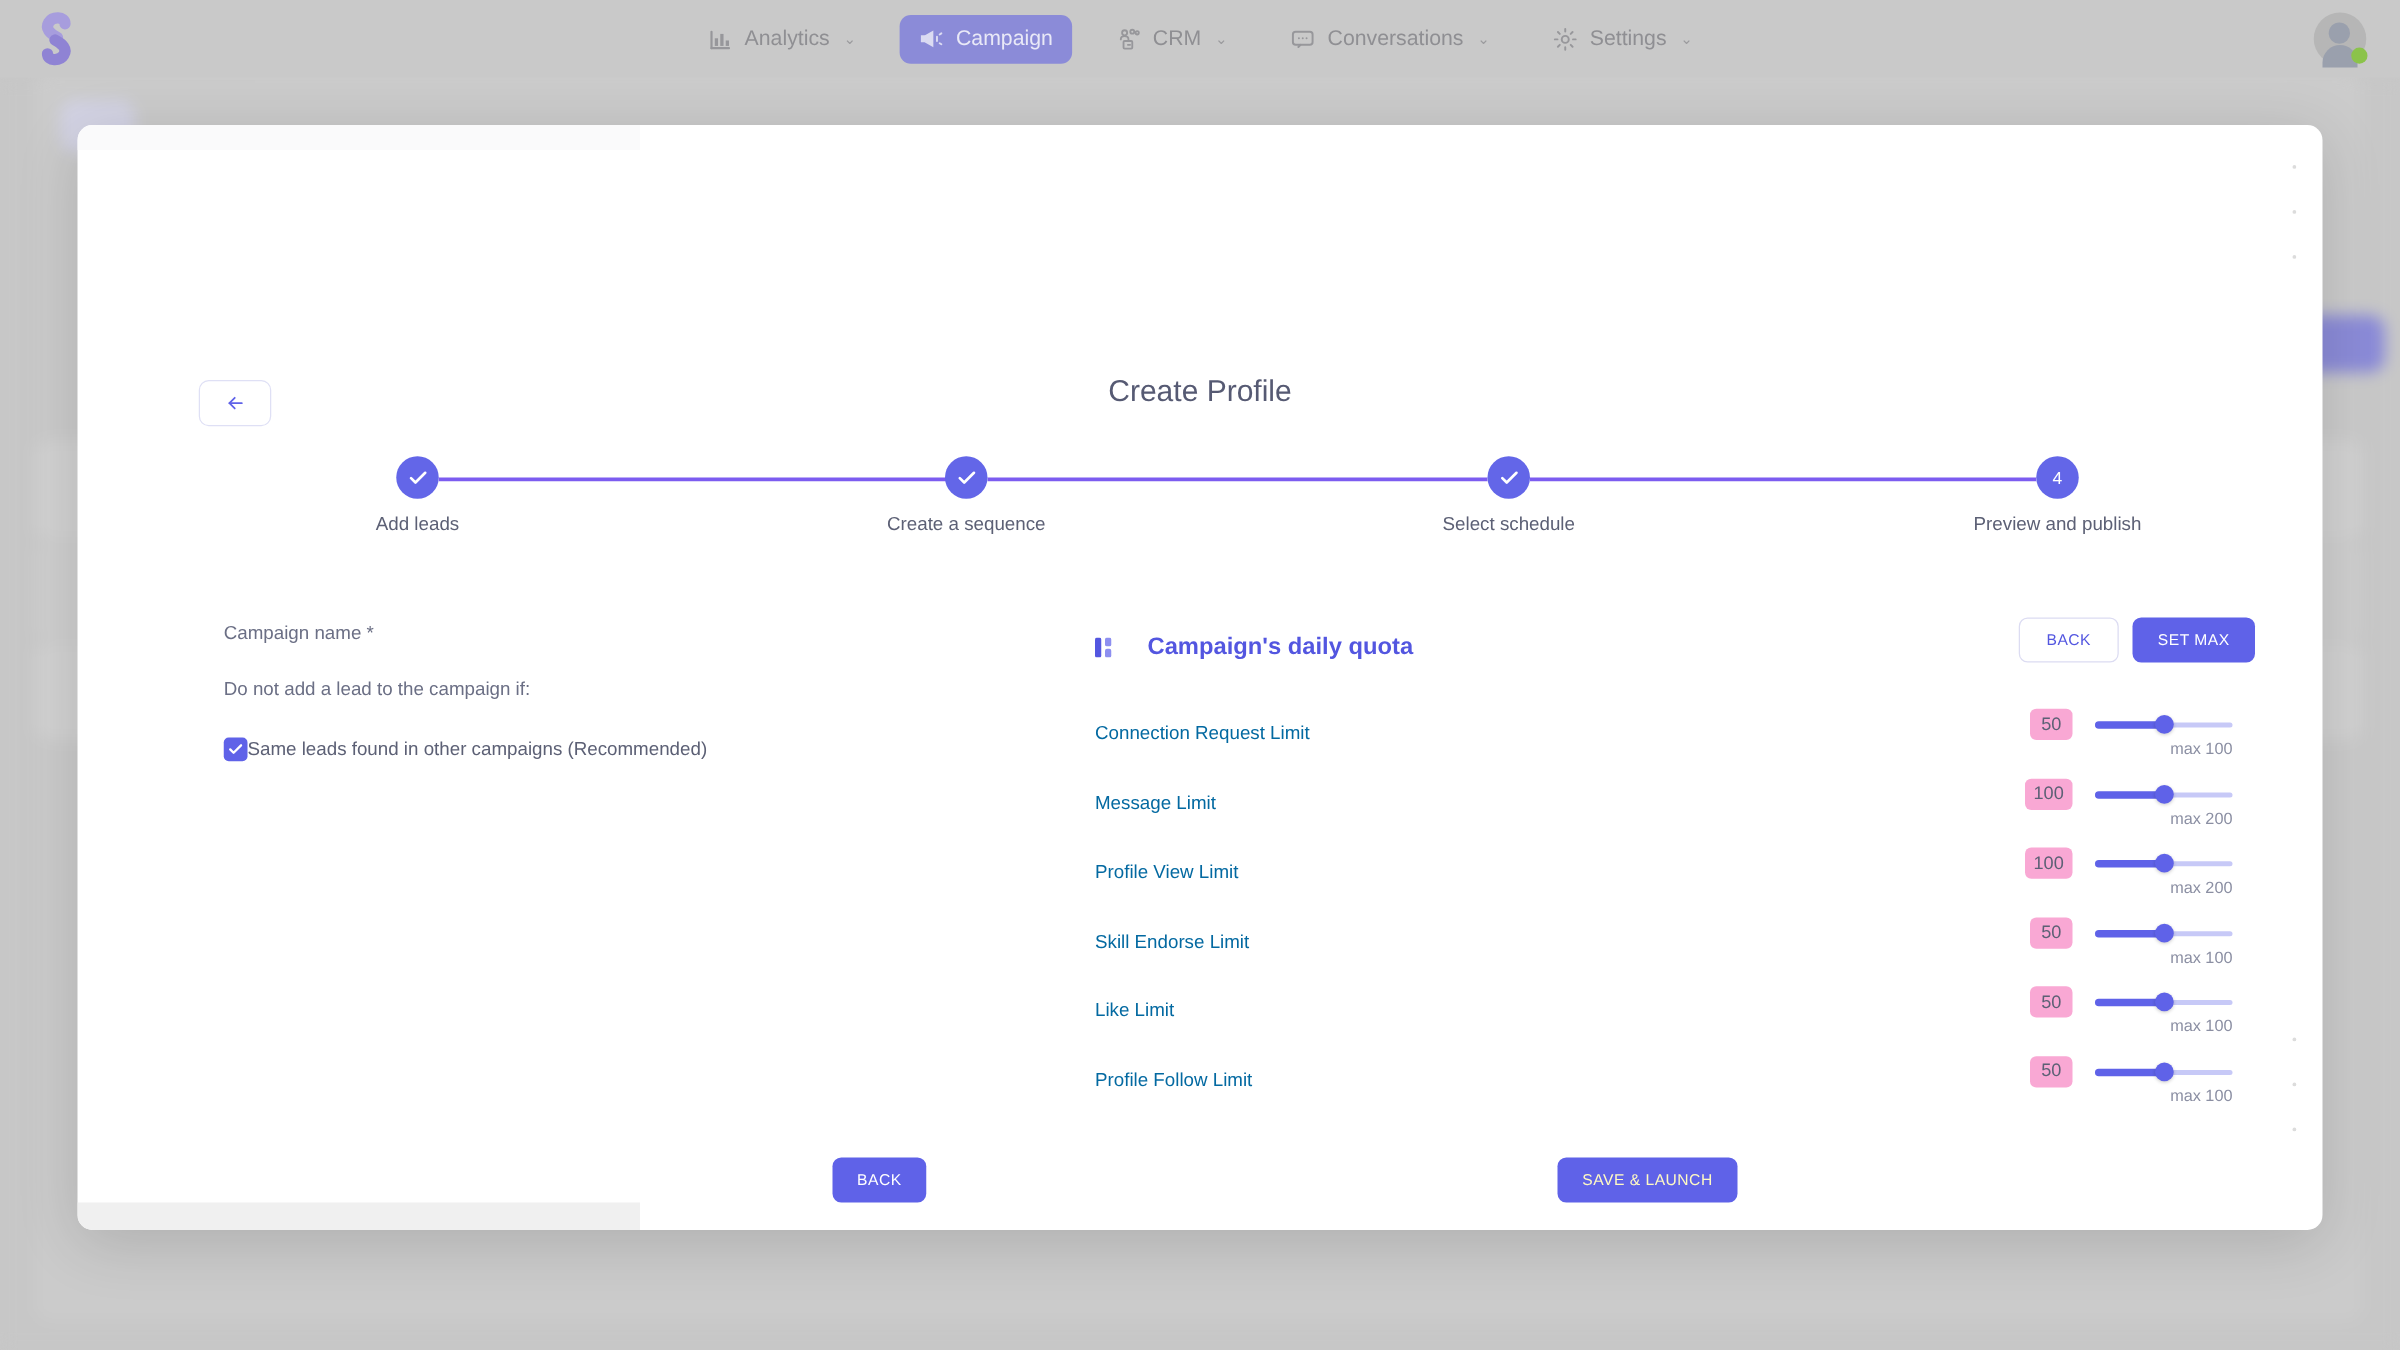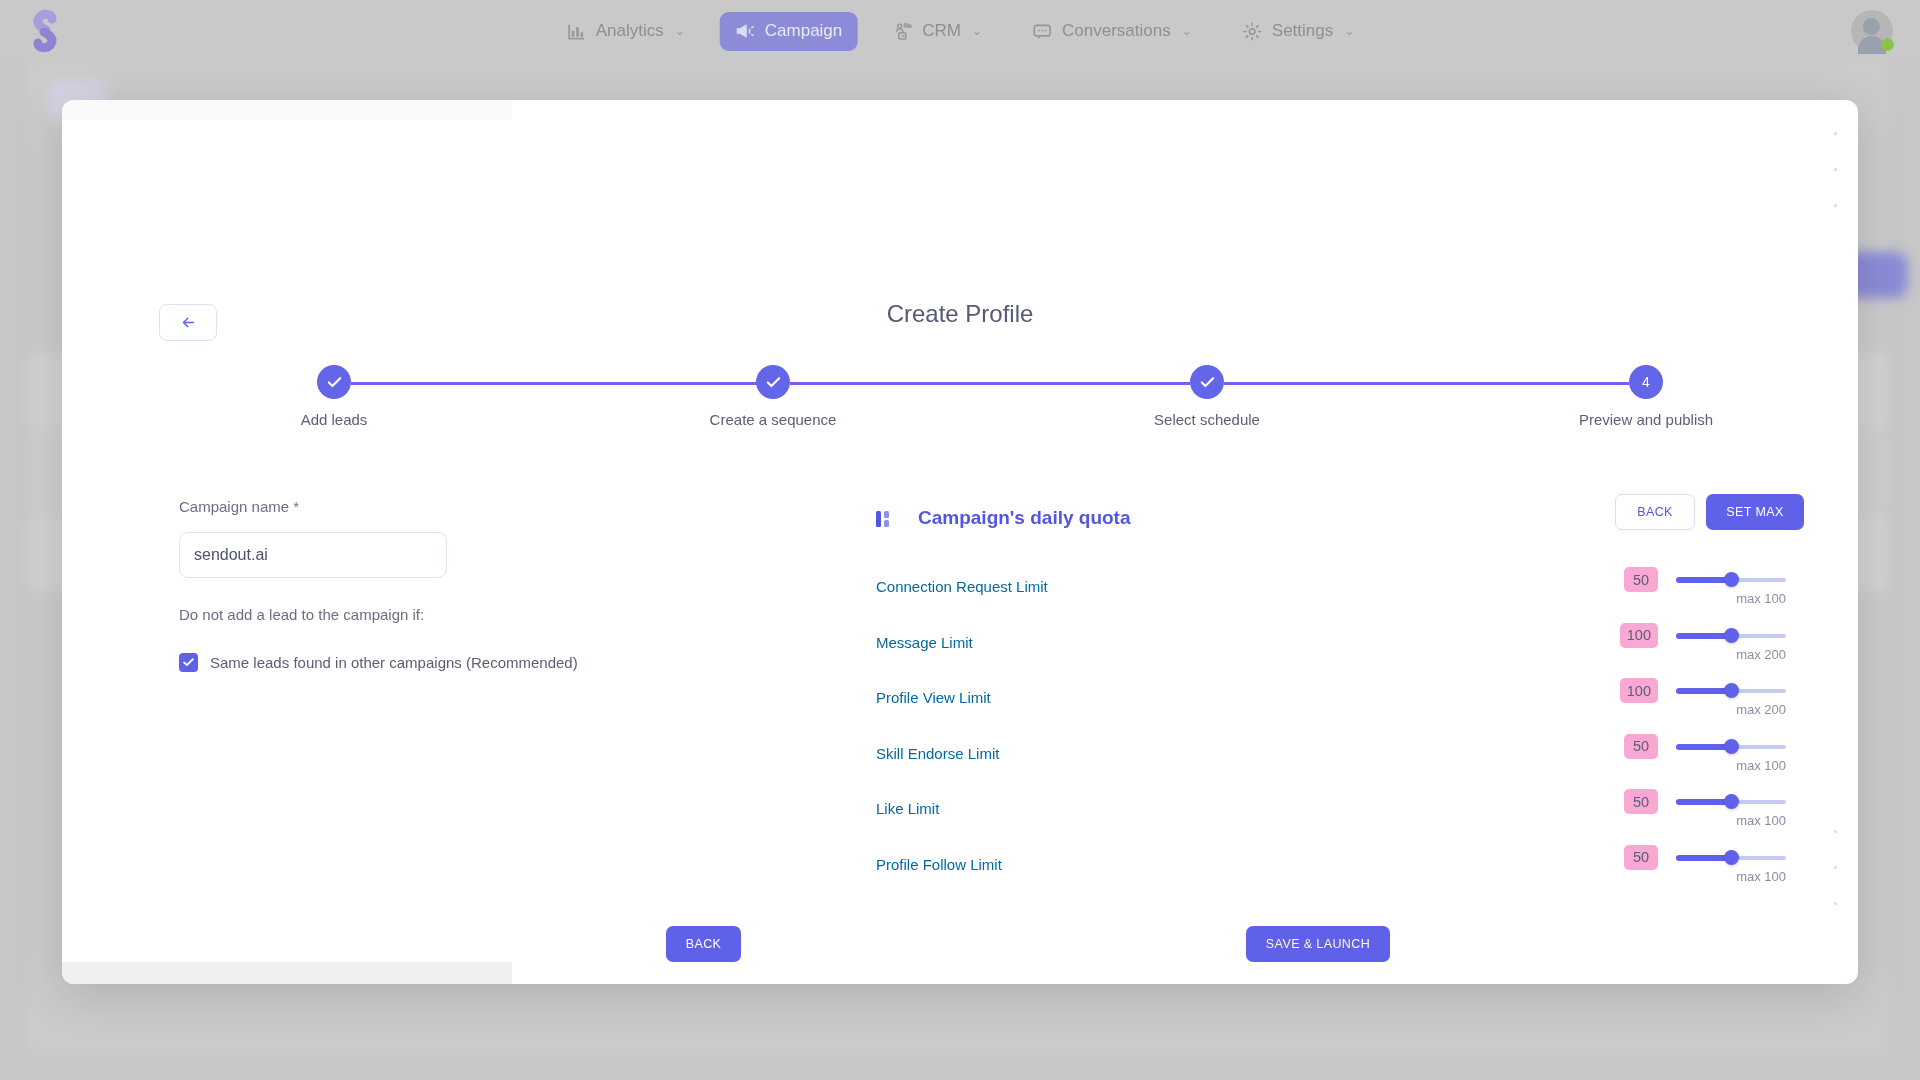--- a/index.html
+++ b/index.html
@@ -126,21 +126,21 @@
   .form-left { position: absolute; left: 117px; top: 398px; width: 420px; }
   .field-label { font-size: 15px; color: #6b6f85; margin-bottom: 17px; }
   .text-input {
     width: 268px; height: 46px;
     border: 1px solid #e2e3ee; border-radius: 9px;
     padding: 0 14px; font-size: 16px; color: #4e5267;
     font-family: "Liberation Sans", sans-serif;
     background: #fff; outline: none;
   }
   .sub-label { margin-top: 28px; font-size: 15px; color: #6b6f85; }
-  .check-row { margin-top: 30px; display: flex; align-items: center; gap: 12px; }
+  .check-row { margin-top: 30px; display: flex; align-items: center; }
   .cbox {
     width: 19px; height: 19px; border-radius: 4px; background: #5f62e8;
     display: flex; align-items: center; justify-content: center;
     cursor: pointer; flex: none;
   }
   .cbox svg { width: 13px; height: 13px; display: block; }
   .check-text { font-size: 15px; color: #5c6075; }
 
   
   .quota { position: absolute; left: 814px; top: 400px; width: 928px; }
@@ -359,21 +359,20 @@
       <div class="step-label" style="left:890px;">Select schedule</div>
 
       <div class="step" style="left:1312px;">
         <span>4</span>
       </div>
       <div class="step-label" style="left:1329px;">Preview and publish</div>
     </div>
 
     <div class="form-left">
       <div class="field-label">Campaign name *</div>
-      <input class="text-input" type="text" value="sendout.ai" style="">
       <div class="sub-label">Do not add a lead to the campaign if:</div>
       <div class="check-row">
         <span class="cbox">
           <svg viewBox="0 0 24 24" fill="none" stroke="#fff" stroke-width="3.4" stroke-linecap="round" stroke-linejoin="round">
             <path d="M20 6L9 17l-5-5"></path>
           </svg>
         </span>
         <span class="check-text">Same leads found in other campaigns (Recommended)</span>
       </div>
     </div>

